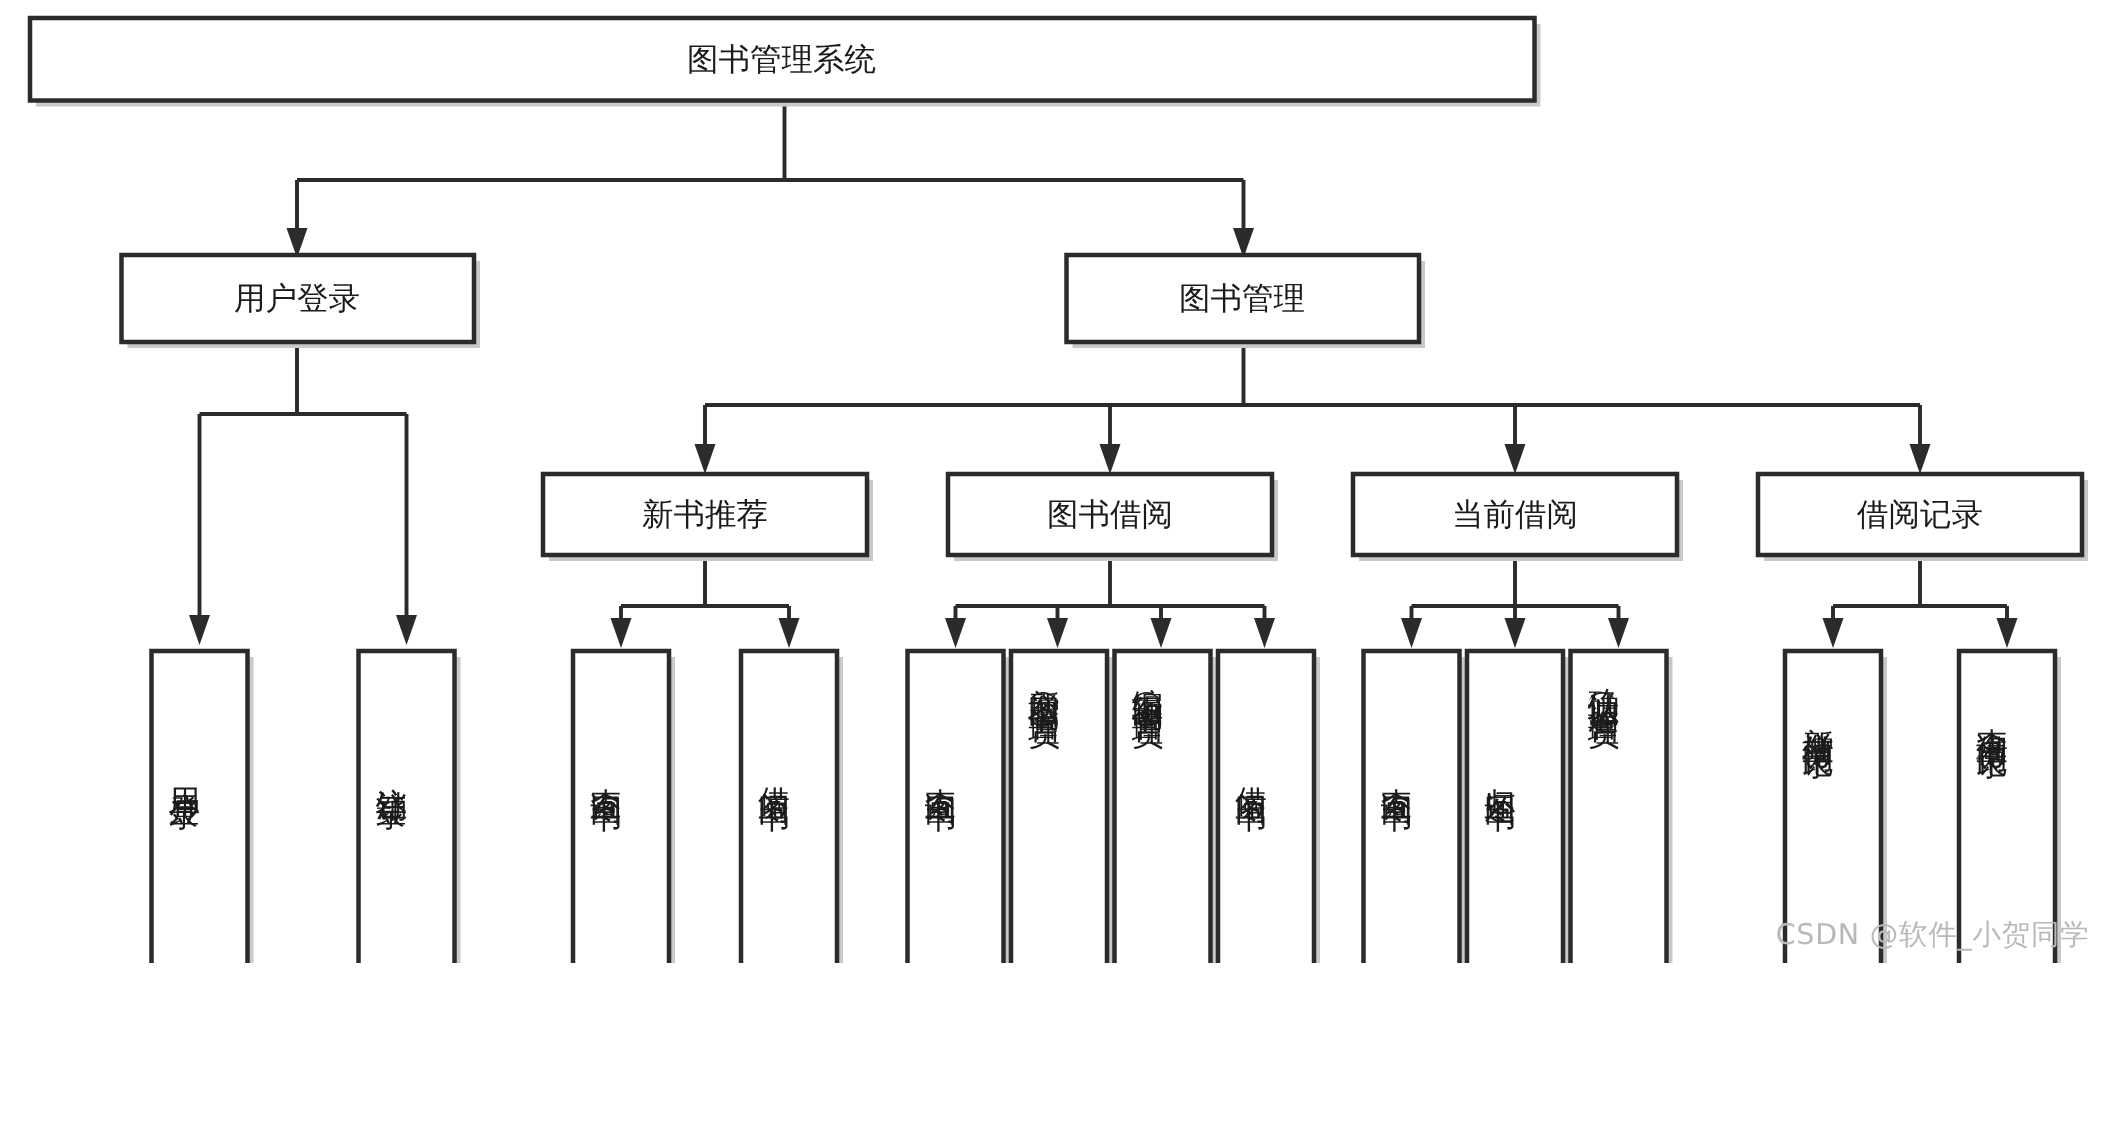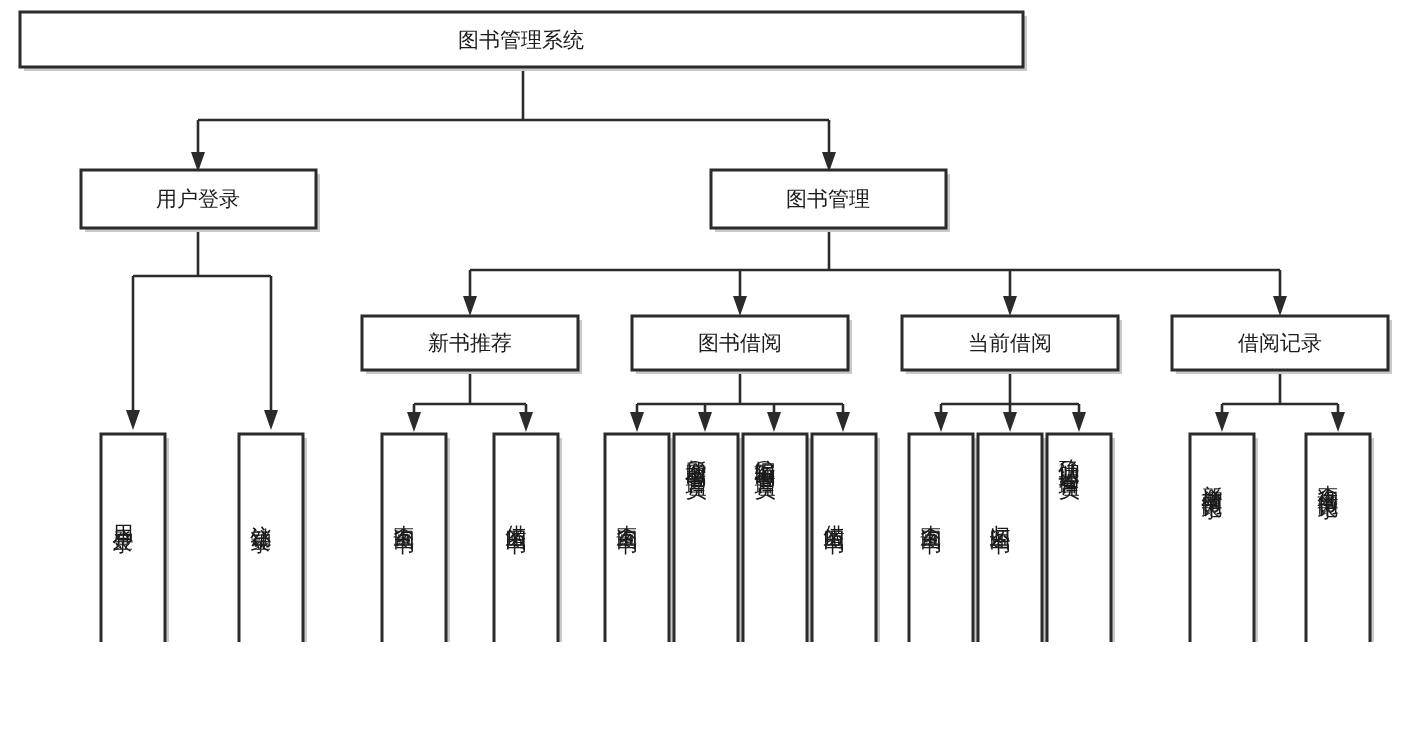--- a/index.html
+++ b/index.html
@@ -220,14 +220,15 @@
   <div class="leaf-label" style="left:754px; top:442px; height:290px;">编辑图书（管理员）</div>
   <div class="leaf-label" style="left:823px; top:508px; height:200px;">借阅图书</div>
 
   <div class="leaf-label" style="left:920px; top:508px; height:200px;">查询图书</div>
   <div class="leaf-label" style="left:989px; top:508px; height:200px;">归还图书</div>
   <div class="leaf-label" style="left:1058px; top:442px; height:290px;">确认归还（管理员）</div>
 
   <div class="leaf-label" style="left:1201px; top:468px; height:250px;">新增借阅记录</div>
   <div class="leaf-label" style="left:1317px; top:468px; height:250px;">查询借阅记录</div>
 
+  <div class="watermark">CSDN @软件_小贺同学</div>
 
 </div>
 
 </body></html>

